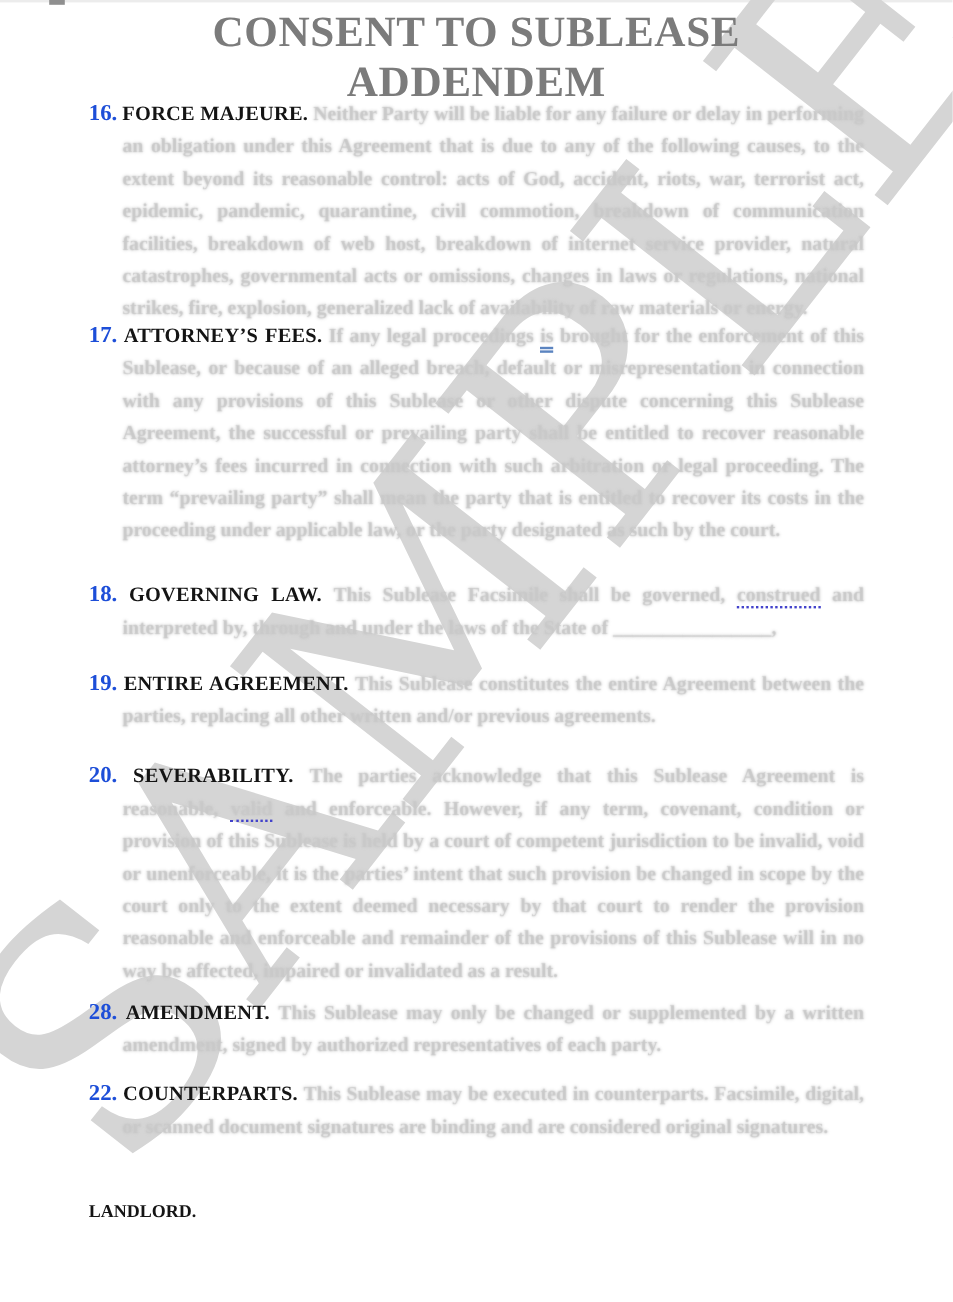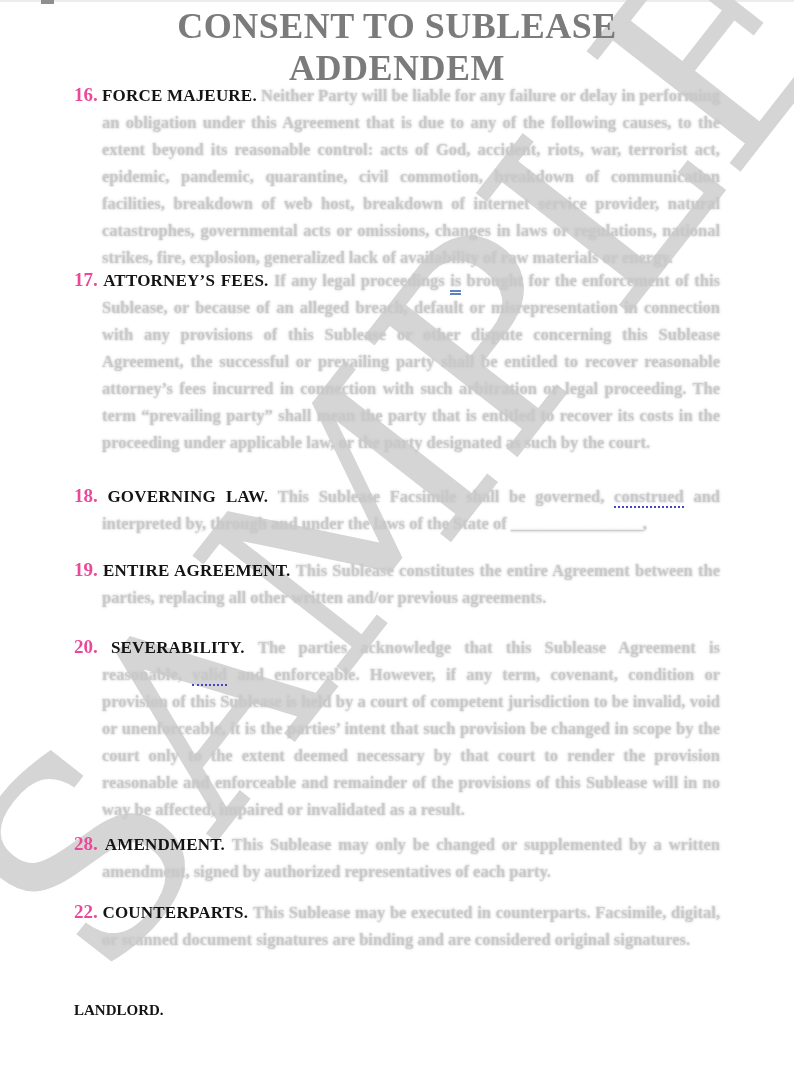--- a/index.html
+++ b/index.html
@@ -27,21 +27,21 @@
     position:absolute; top:5px; left:0; right:0;
     text-align:center; font-size:36px; font-weight:700; color:#7b7b7b;
     letter-spacing:0.5px;
   }
 
   .section {
     position:absolute; left:0; right:0;
     margin:0; padding-left:28px; text-indent:-28px;
     text-align:justify; font-size:16.5px; line-height:27px; color:#1a1a1a;
   }
-  .sec-num  { font-weight:700; font-size:19px; color:#ec4899; }
+  .sec-num  { font-weight:700; font-size:19px; color:#1d4ed8; }
   .sec-head { font-weight:700; font-size:17px; color:#141414; letter-spacing:0.2px; }
 
   
   .blur {
     font-weight:700; color:transparent;
     text-shadow:0 0 1px #c9c9c9, 0 0 3px #c6c6c6;
   }
   
   .mark-double { border-bottom:5px double #5b84c0; }
   .mark-dotted { border-bottom:2px dotted #4343cb; }

